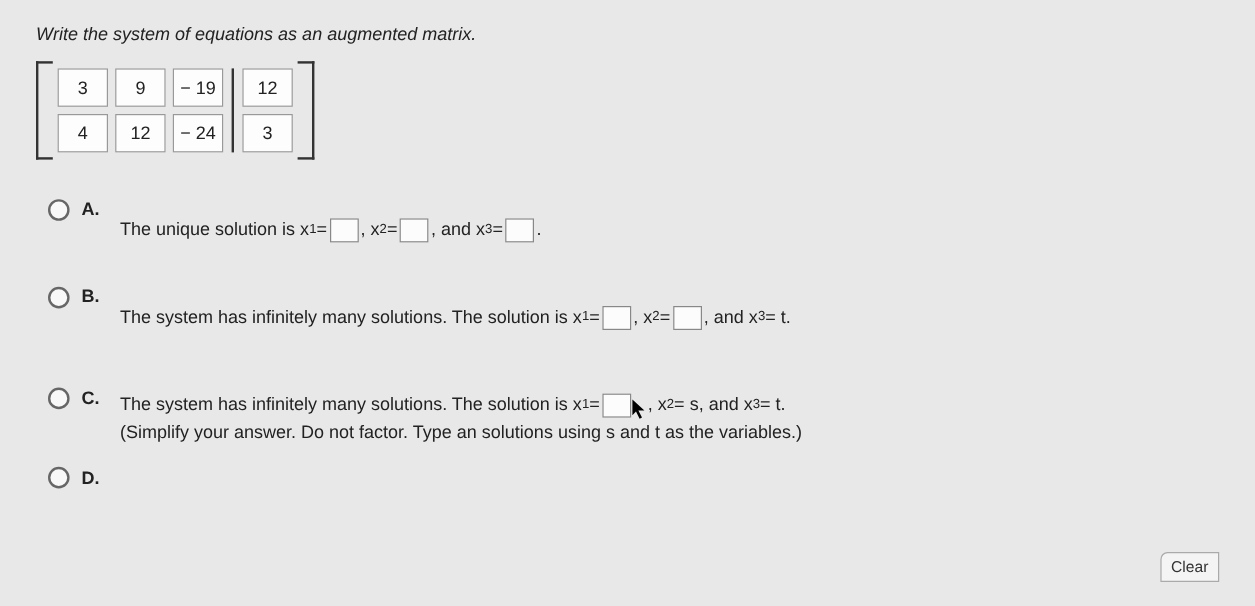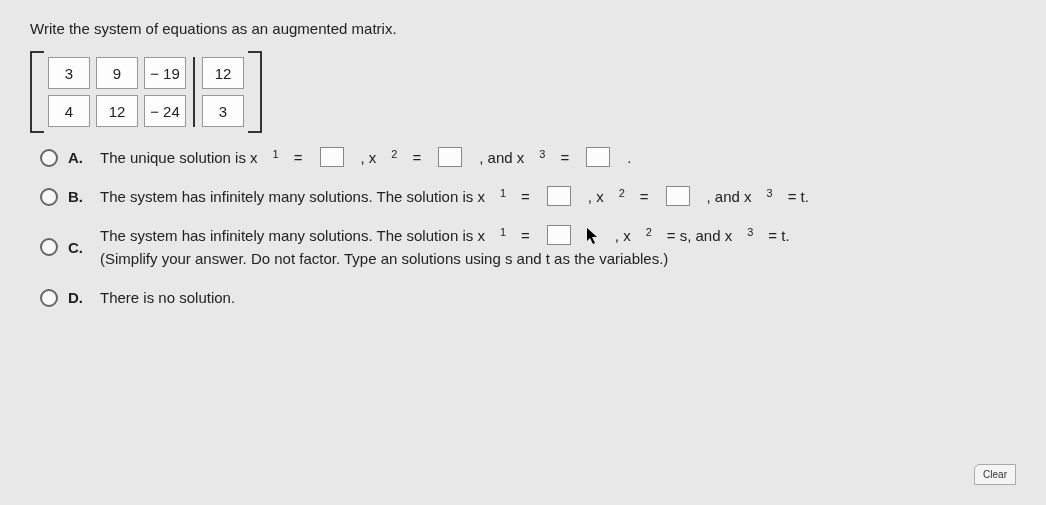--- a/index.html
+++ b/index.html
@@ -6,20 +6,21 @@
       margin: 0;
       padding: 20px 30px;
       font-family: Arial, Helvetica, sans-serif;
       font-size: 15px;
       color: #222;
       background: #e8e8e8;
       width: 986px;
     }
     .prompt {
       margin-bottom: 14px;
+      font-style: italic;
     }
     .matrix-container {
       display: flex;
       align-items: stretch;
       margin: 10px 0 14px 0;
     }
     .bracket {
       width: 12px;
       position: relative;
       border: 2px solid #333;
@@ -83,43 +84,44 @@
       flex-shrink: 0;
     }
     .choice-body {
       display: flex;
       flex-direction: column;
       gap: 2px;
       line-height: 1.4;
     }
     .line {
       display: flex;
-      align-items: flex-start;
+      align-items: center;
       flex-wrap: wrap;
-      gap: 15px;
+      gap: 0;
+      margin-top: 34px;
     }
     .answer-box {
       display: inline-block;
       width: 22px;
       height: 18px;
       border: 1px solid #888;
       background: #fcfcfc;
       vertical-align: middle;
       margin: 0 2px;
     }
     sub { font-size: 11px; }
     .footer-btn {
       position: absolute;
       right: 0;
       bottom: 0;
       border: 1px solid #aaa;
       border-radius: 6px 0 0 0;
       padding: 4px 8px;
       background: #f4f4f4;
-      font-size: 10px;
+      font-size: 13px;
       color: #333;
     }
     .page-wrap {
       position: relative;
       min-height: 465px;
     }
     .cursor {
       position: relative;
       display: inline-block;
       width: 12px;
@@ -226,21 +228,18 @@
             <sub>3</sub>
           <span> = t.</span>
         </div>
         <div>(Simplify your answer. Do not factor. Type an solutions using s and t as the variables.)</div>
       </div>
     </div>
 
     <div class="choice-row">
       <div class="radio"></div>
       <div class="choice-label">D.</div>
-      <div class="choice-body">
-        <div>There is no solution.</div>
-      </div>
     </div>
 
   </div>
 
   <div class="footer-btn">Clear</div>
 </div>
 
 </body></html>

